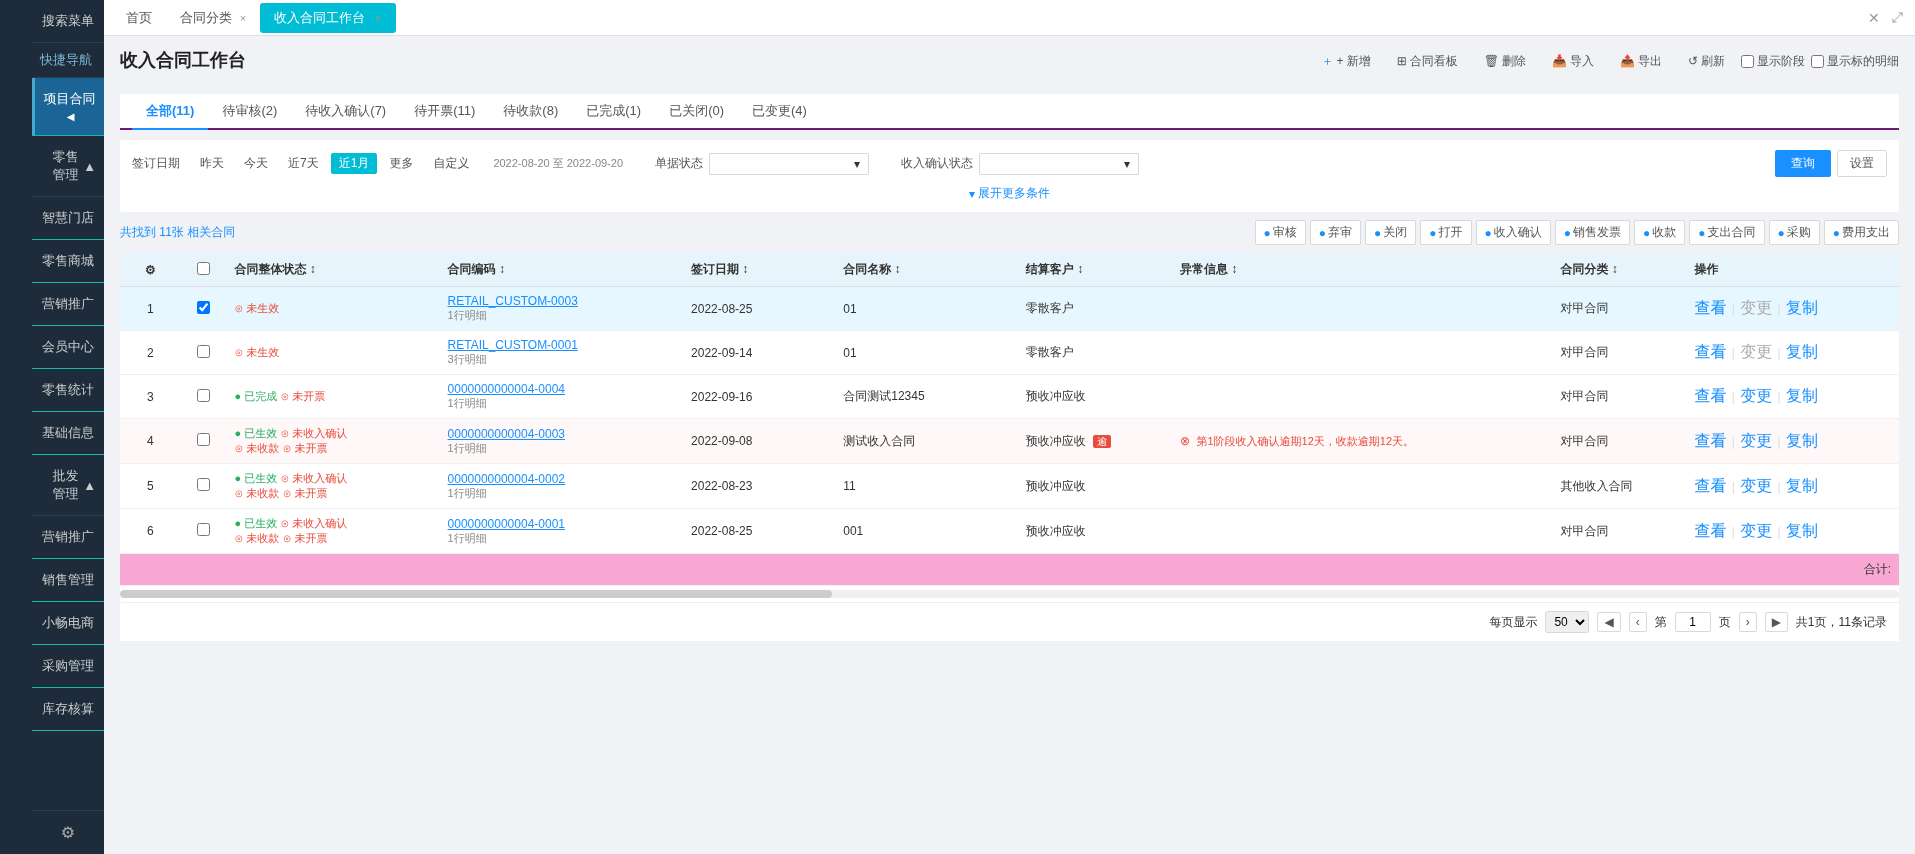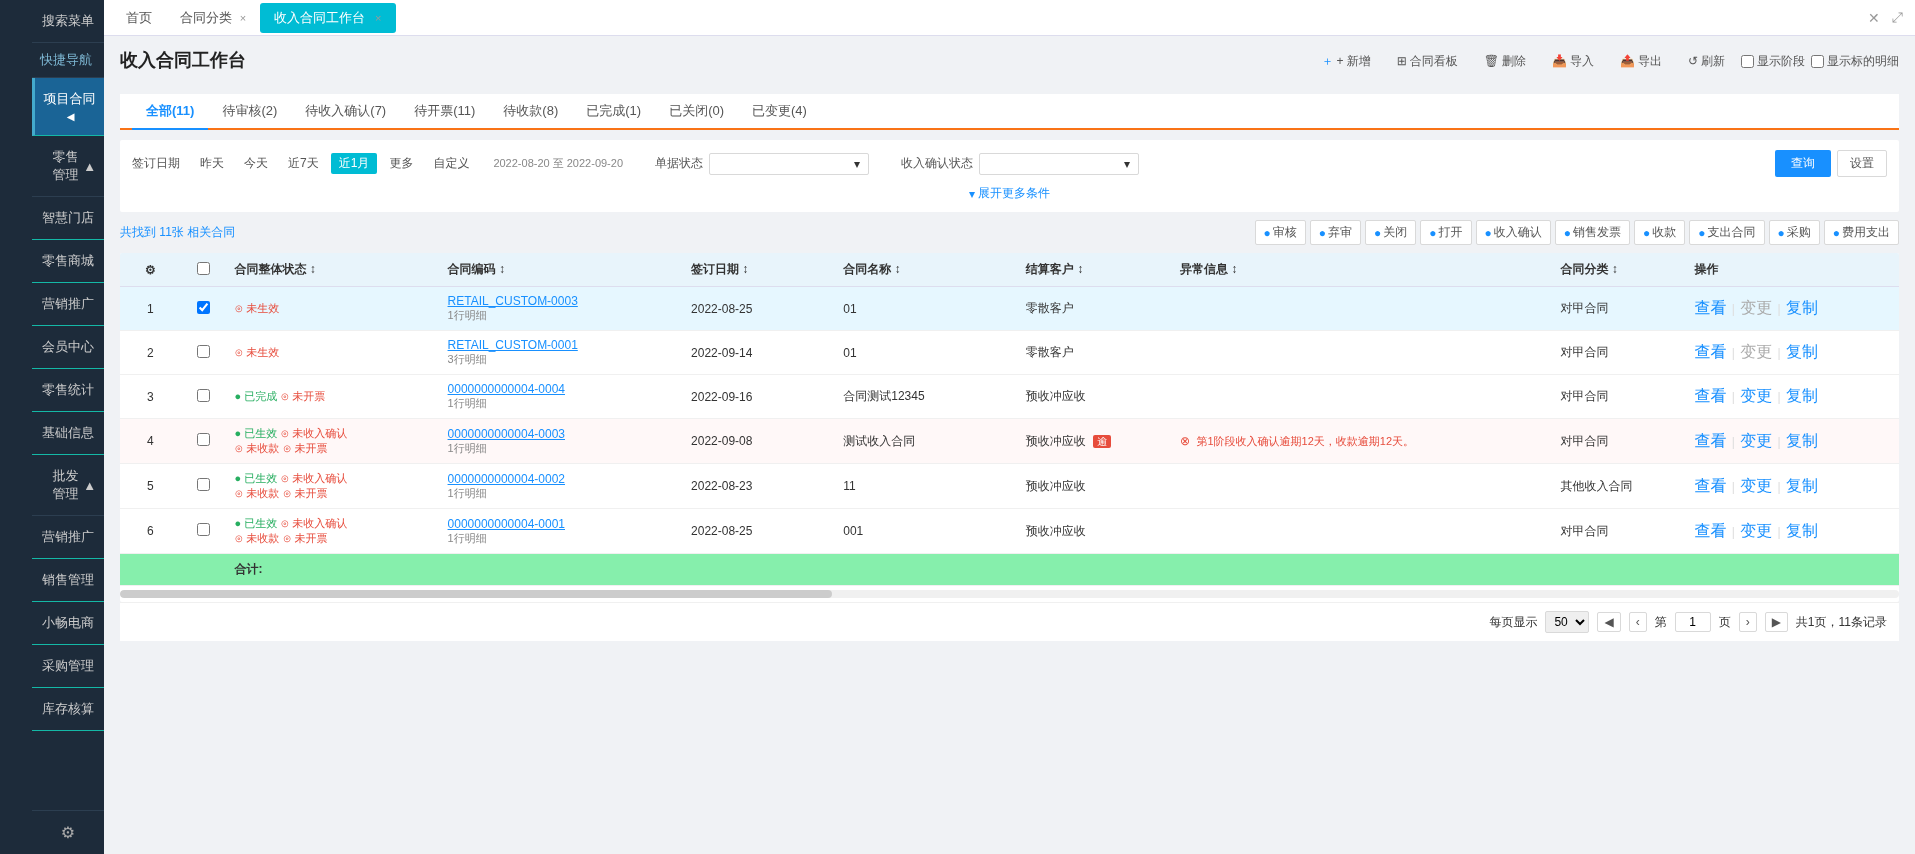--- a/index.html
+++ b/index.html
@@ -29,21 +29,21 @@
     
     .page { flex: 1; padding: 12px 16px; overflow: auto; background: #f0f2f5; }
     .page-title { font-size: 18px; font-weight: bold; color: #222; margin-bottom: 12px; }
 
     
     .toolbar { display: flex; align-items: center; gap: 6px; margin-bottom: 10px; flex-wrap: wrap; }
     .toolbar-btn { display: flex; align-items: center; gap: 3px; padding: 4px 10px; border: none; background: none; color: #555; font-size: 12px; cursor: pointer; }
     .checkbox-label { display: flex; align-items: center; gap: 3px; font-size: 12px; color: #555; cursor: pointer; }
 
     
-    .status-tabs { display: flex; align-items: flex-start; gap: 0; border-bottom: 2px solid #f97316; margin-bottom: 10px; background: #fff; padding: 0 12px; }
+    .status-tabs { display: flex; align-items: flex-start; gap: 0; border-bottom: 2px solid #701a75; margin-bottom: 10px; background: #fff; padding: 0 12px; }
     .status-tab { padding: 8px 14px; font-size: 13px; color: #555; cursor: pointer; border-bottom: 2px solid transparent; margin-bottom: -2px; white-space: nowrap; }
     .status-tab.active { color: #1890ff; border-bottom-color: #1890ff; font-weight: bold; }
 
     
     .filter-bar { background: #fff; padding: 10px 12px; margin-bottom: 8px; border-radius: 2px; }
     .filter-row { display: flex; align-items: center; gap: 12px; flex-wrap: wrap; }
     .filter-label { font-size: 12px; color: #555; white-space: nowrap; }
     .filter-date-btns { display: flex; align-items: center; gap: 4px; }
     .date-btn { padding: 2px 8px; font-size: 12px; color: #555; cursor: pointer; border: none; background: none; }
     .date-btn.active { background: #00bcd4; color: #fff; border-radius: 2px; }
@@ -74,21 +74,21 @@
     .op-sep { color: #ddd; margin: 0 2px; }
     .error-icon { color: #e74c3c; margin-right: 3px; }
     .error-text { color: #e74c3c; font-size: 11px; }
 
     
     .table-footer { display: flex; align-items: center; justify-content: flex-end; padding: 8px 12px; background: #fff; border-top: 1px solid #f0f0f0; gap: 8px; }
     .page-size-select { border: 1px solid #d9d9d9; border-radius: 2px; padding: 2px 4px; font-size: 12px; }
     .pagination-btn { padding: 2px 6px; border: 1px solid #d9d9d9; border-radius: 2px; background: #fff; cursor: pointer; font-size: 12px; color: #555; }
     .page-input { border: 1px solid #d9d9d9; width: 36px; text-align: center; border-radius: 2px; padding: 2px 4px; font-size: 12px; }
 
-    .summary-row td { background: #86efac; font-weight: bold; }
+    .summary-row td { background: #f9a8d4; font-weight: normal; text-align: right; }
     .col-num { width: 40px; text-align: center; }
     .col-check { width: 30px; text-align: center; }
     .col-status { width: 140px; }
     .col-code { width: 160px; }
     .col-date { width: 100px; }
     .col-name { width: 120px; }
     .col-customer { width: 100px; }
     .col-error { width: 180px; }
     .col-type { width: 80px; }
     .col-op { width: 100px; }

